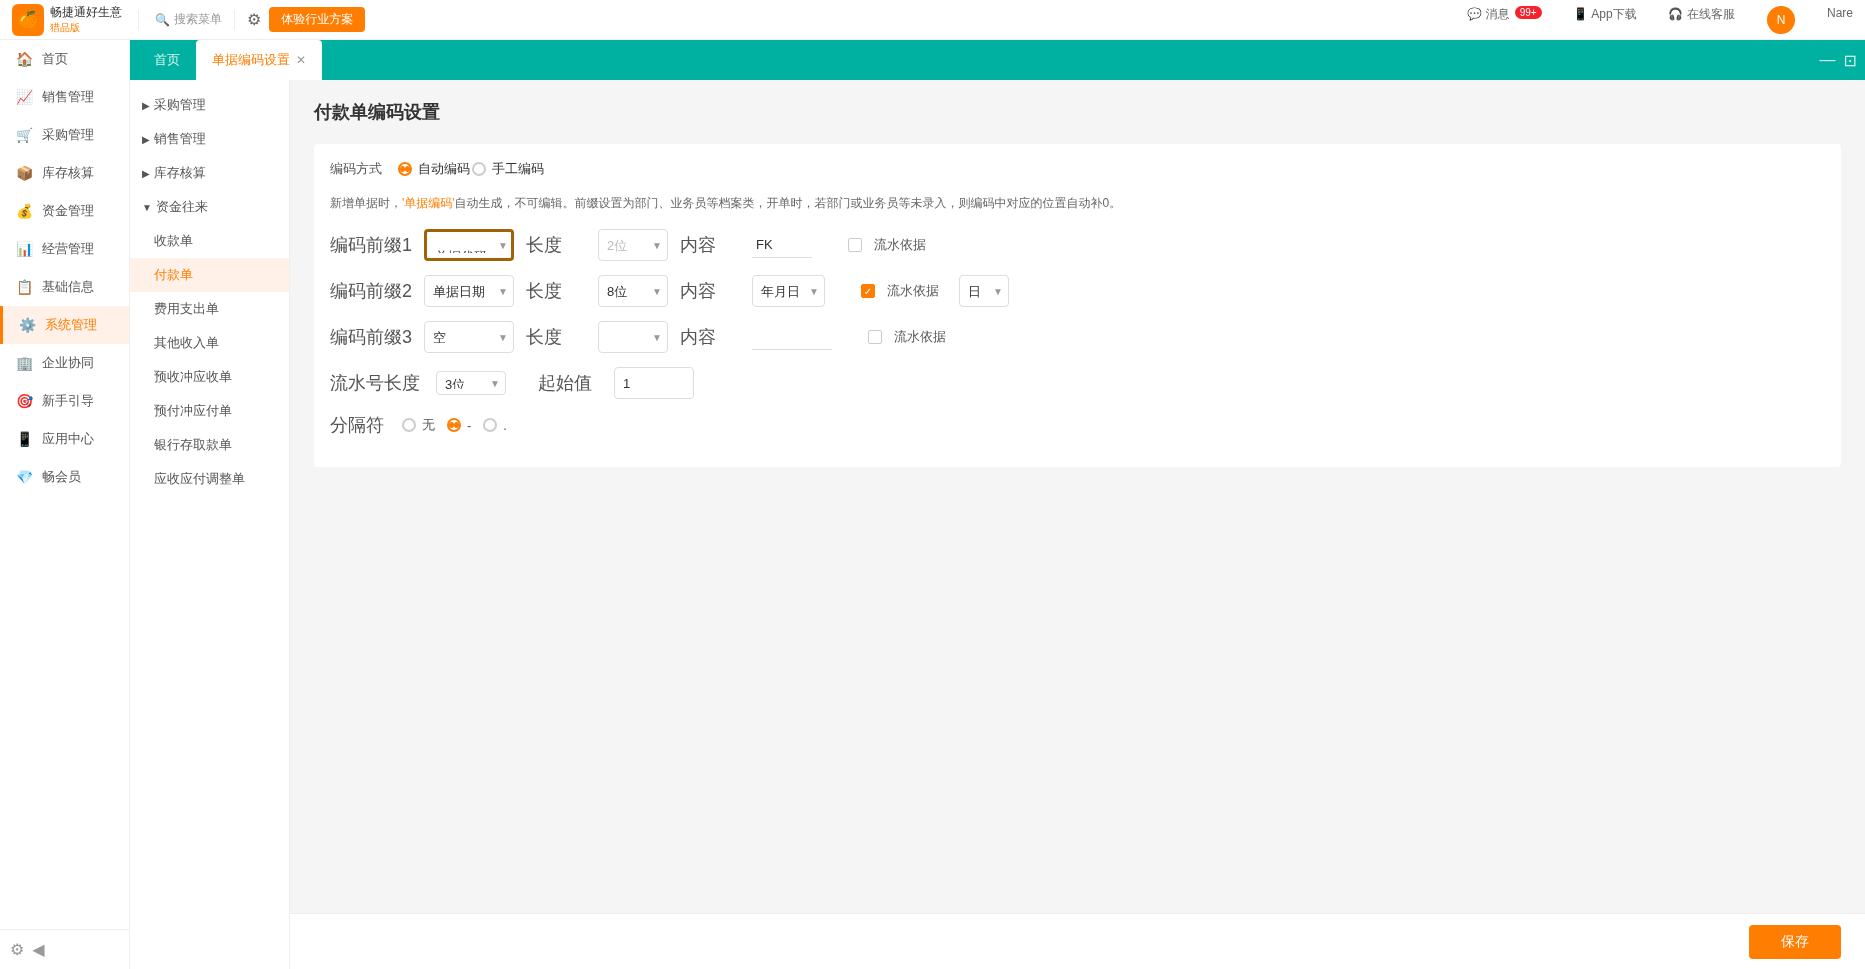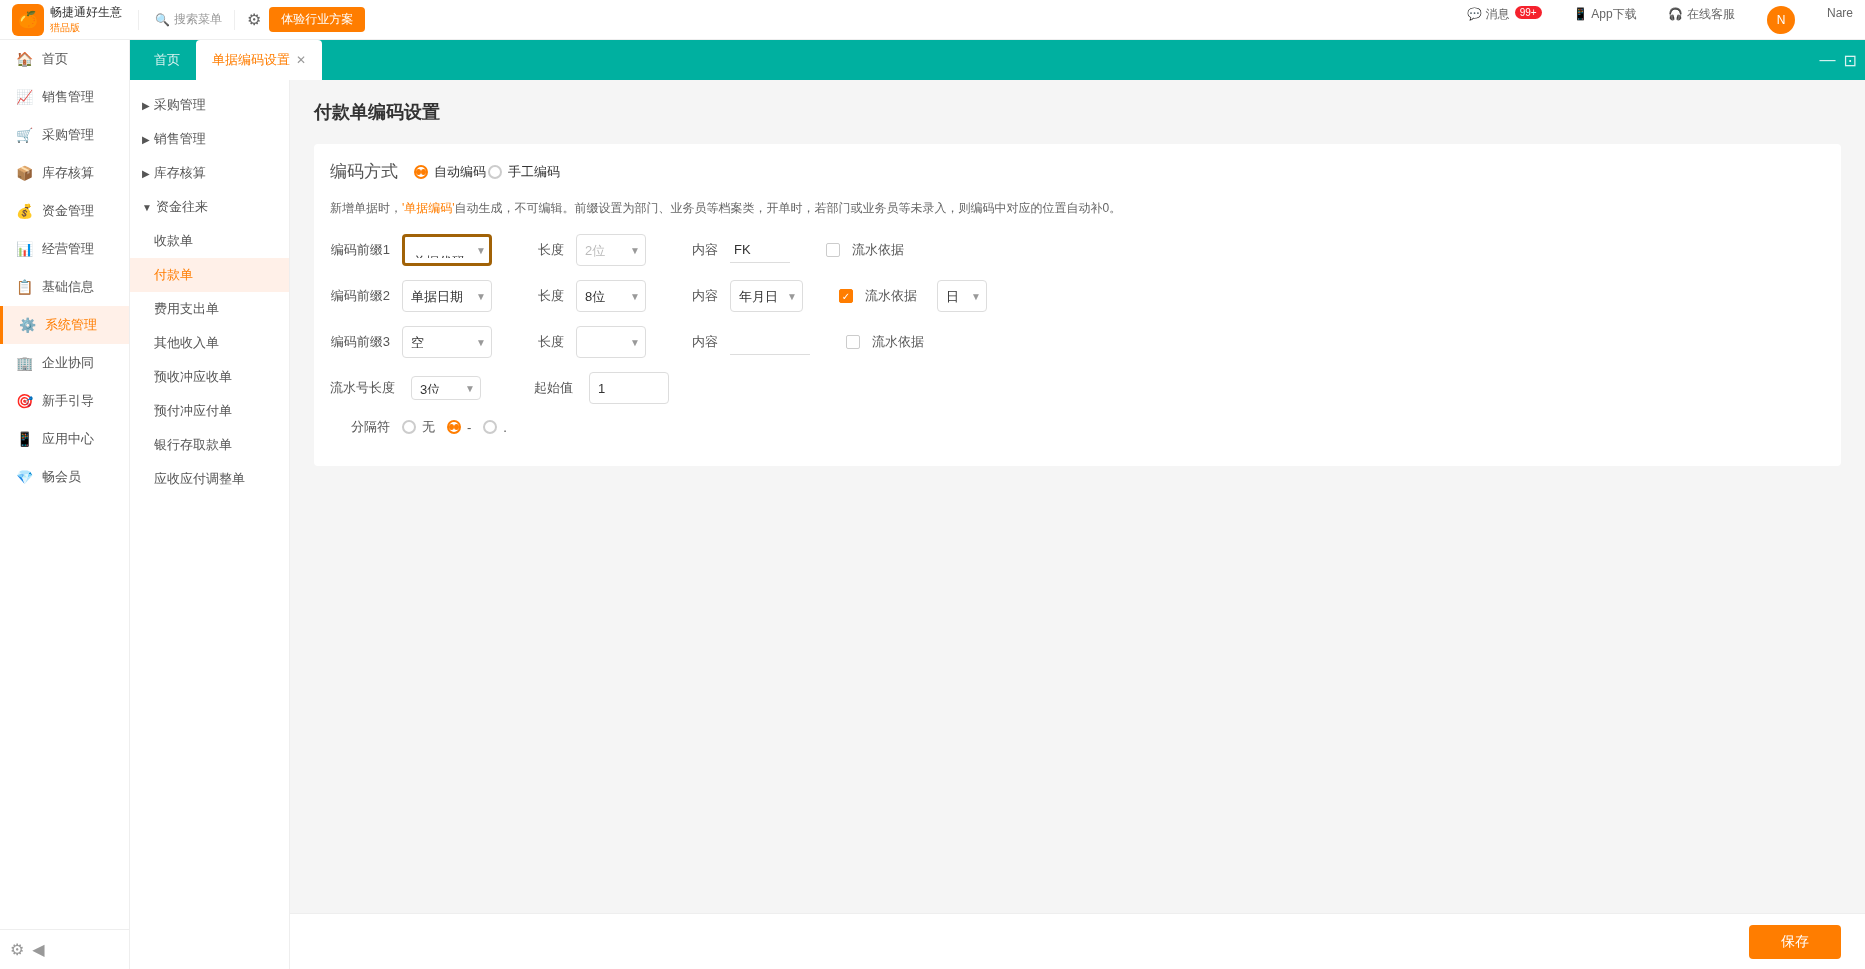--- a/index.html
+++ b/index.html
@@ -48,21 +48,21 @@
 
     
     .main-panel { flex: 1; overflow-y: auto; padding: 20px 24px; background: #f5f5f5; }
     .page-title { font-size: 18px; font-weight: 600; color: #333; margin-bottom: 20px; }
 
     
     .coding-card { background: #fff; border-radius: 4px; padding: 16px; margin-bottom: 16px; }
 
     
     .coding-method-row { display: flex; align-items: center; gap: 16px; margin-bottom: 16px; }
-    .coding-method-label { font-size: 17px; color: #555; }
+    .coding-method-label { font-size: 13px; color: #555; }
     .radio-group { display: flex; align-items: center; gap: 2px; }
     .radio-item { display: flex; align-items: center; gap: 6px; cursor: pointer; font-size: 13px; color: #333; }
     .radio-btn { width: 14px; height: 14px; border-radius: 50%; border: 2px solid #ccc; display: flex; align-items: center; justify-content: center; }
     .radio-btn.checked { border-color: #ff7d00; }
     .radio-btn.checked::after { content: ''; width: 6px; height: 6px; border-radius: 50%; background: #ff7d00; }
 
     
     .info-text { font-size: 12px; color: #666; margin-bottom: 16px; line-height: 1.6; }
     .info-text em { color: #ff7d00; font-style: normal; text-align: right; }
 
@@ -71,21 +71,21 @@
     .code-preview-label { font-size: 12px; color: #888; margin-bottom: 4px; }
     .code-preview-value { font-size: 22px; font-weight: 700; color: #ff7d00; letter-spacing: 1px; }
     .code-preview-desc { font-size: 11px; color: #aaa; margin-top: 4px; }
 
     
     .checkbox-row { display: flex; align-items: center; gap: 8px; margin-bottom: 16px; font-size: 13px; color: #555; }
     .checkbox { width: 14px; height: 14px; border: 1px solid #ccc; border-radius: 2px; cursor: pointer; }
 
     
     .form-row { display: flex; align-items: center; gap: 12px; margin-bottom: 14px; flex-wrap: wrap; }
-    .form-label { font-size: 13px; color: #555; min-width: 60px; text-align: right; }
+    .form-label { font-size: 18px; color: #555; min-width: 60px; }
     .select-wrapper { position: relative; display: inline-flex; align-items: center; }
     .select-wrapper select { border: 1px solid #ddd; border-radius: 4px; padding: 5px 24px 5px 8px; font-size: 13px; color: #333; background: #fff; cursor: pointer; appearance: none; height: 32px; min-width: 90px; }
     .select-arrow { position: absolute; right: 6px; pointer-events: none; color: #999; font-size: 10px; }
     .form-input { border: 1px solid #ddd; border-radius: 4px; padding: 5px 8px; font-size: 13px; color: #333; height: 32px; min-width: 80px; }
     .form-input-readonly { border: none; border-bottom: 1px solid #ddd; padding: 5px 4px; font-size: 13px; color: #333; background: transparent; min-width: 60px; }
     .checkbox-inline { width: 14px; height: 14px; border: 1px solid #ccc; border-radius: 2px; cursor: pointer; display: inline-block; }
     .checkbox-inline.checked { background: #ff7d00; border-color: #ff7d00; display: inline-flex; align-items: center; justify-content: center; color: #fff; font-size: 10px; }
     .inline-label { font-size: 13px; color: #555; }
 
     

